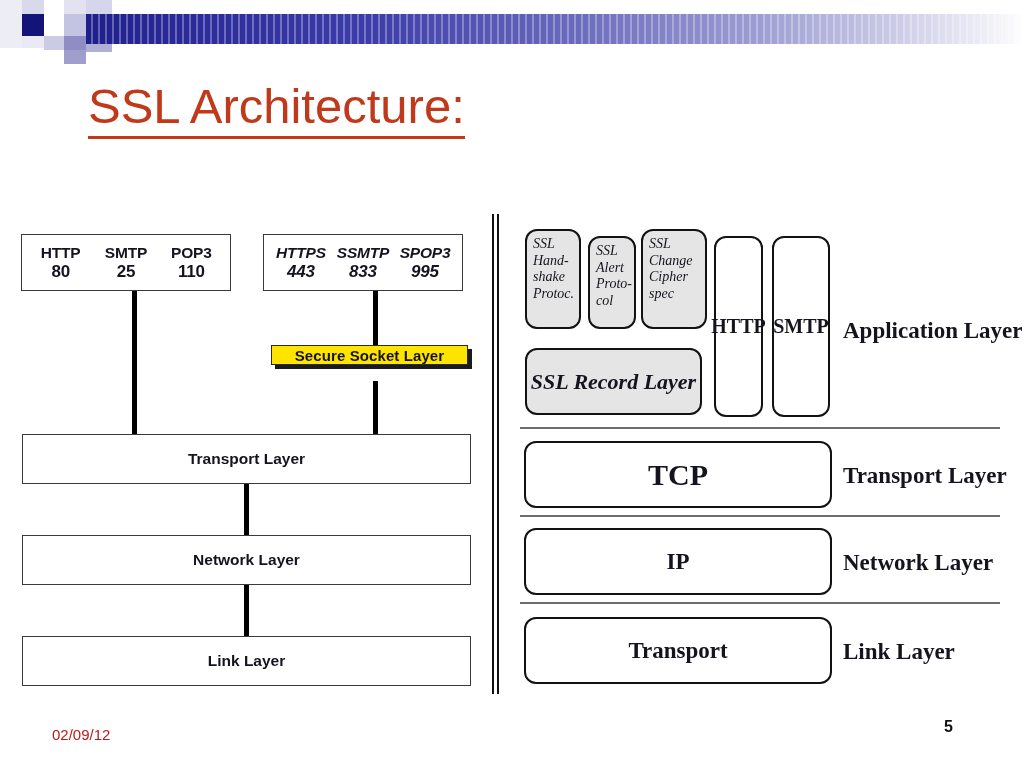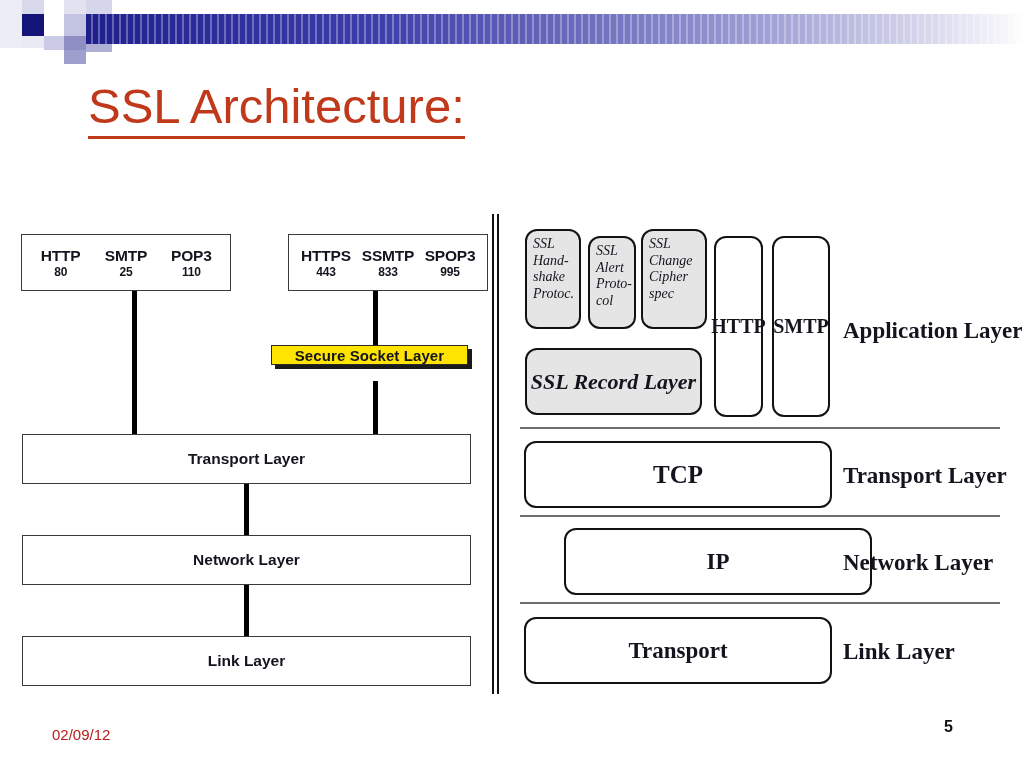--- a/index.html
+++ b/index.html
@@ -52,21 +52,21 @@
   .portbox{
     border:1.5px solid #3a3a3a;background:#fff;
     display:flex;flex-direction:column;justify-content:center;
     padding:4px 6px;box-sizing:border-box;
   }
   .portrow{display:flex;justify-content:space-between;width:100%;}
   .portrow span{
     flex:1;text-align:center;font-weight:bold;font-size:15.5px;color:#141420;
     letter-spacing:-0.2px;
   }
-  .portrow.nums span{font-size:12px;}
+  .portrow.nums span{font-size:17px;}
 
   .connector{position:absolute;background:#000;width:5px;}
 
   .ssl-yellow{
     background:#ffe400;
     border:1.5px solid #2a2a2a;
     box-shadow:4px 4px 0 0 #1a1a1a;
     display:flex;align-items:center;justify-content:center;
     font-weight:bold;font-size:15px;color:#141420;letter-spacing:0.1px;
   }
@@ -148,21 +148,21 @@
       <span>SMTP</span>
       <span>POP3</span>
     </div>
     <div class="portrow nums">
       <span>80</span>
       <span>25</span>
       <span>110</span>
     </div>
   </div>
 
-  <div class="box portbox" style="left:288px;top:234px;width:200px;height:57px;">
+  <div class="box portbox" style="left:263px;top:234px;width:200px;height:57px;font-style:italic;">
     <div class="portrow">
       <span>HTTPS</span>
       <span>SSMTP</span>
       <span>SPOP3</span>
     </div>
     <div class="portrow nums">
       <span>443</span>
       <span>833</span>
       <span>995</span>
     </div>
@@ -202,24 +202,24 @@
 
   <div class="rbox" style="left:714px;top:236px;width:49px;height:181px;font-size:20px;">HTTP</div>
   <div class="rbox" style="left:772px;top:236px;width:58px;height:181px;font-size:20px;">SMTP</div>
 
   <div class="rlabel" style="left:843px;top:318px;">Application Layer</div>
 
   <div class="hsep" style="left:520px;top:427px;width:480px;"></div>
   <div class="hsep" style="left:520px;top:515px;width:480px;"></div>
   <div class="hsep" style="left:520px;top:602px;width:480px;"></div>
 
-  <div class="rbox" style="left:524px;top:441px;width:308px;height:67px;font-size:25px;">TCP</div>
+  <div class="rbox" style="left:524px;top:441px;width:308px;height:67px;font-size:30px;">TCP</div>
   <div class="rlabel" style="left:843px;top:463px;">Transport Layer</div>
 
-  <div class="rbox" style="left:524px;top:528px;width:308px;height:67px;font-size:23px;margin-left:40px;">IP</div>
+  <div class="rbox" style="left:524px;top:528px;width:308px;height:67px;font-size:23px;">IP</div>
   <div class="rlabel" style="left:843px;top:550px;">Network Layer</div>
 
   <div class="rbox" style="left:524px;top:617px;width:308px;height:67px;font-size:23px;">Transport</div>
   <div class="rlabel" style="left:843px;top:639px;">Link Layer</div>
 
   <div class="date">02/09/12</div>
   <div class="pageno">5</div>
 
 </div>
 

